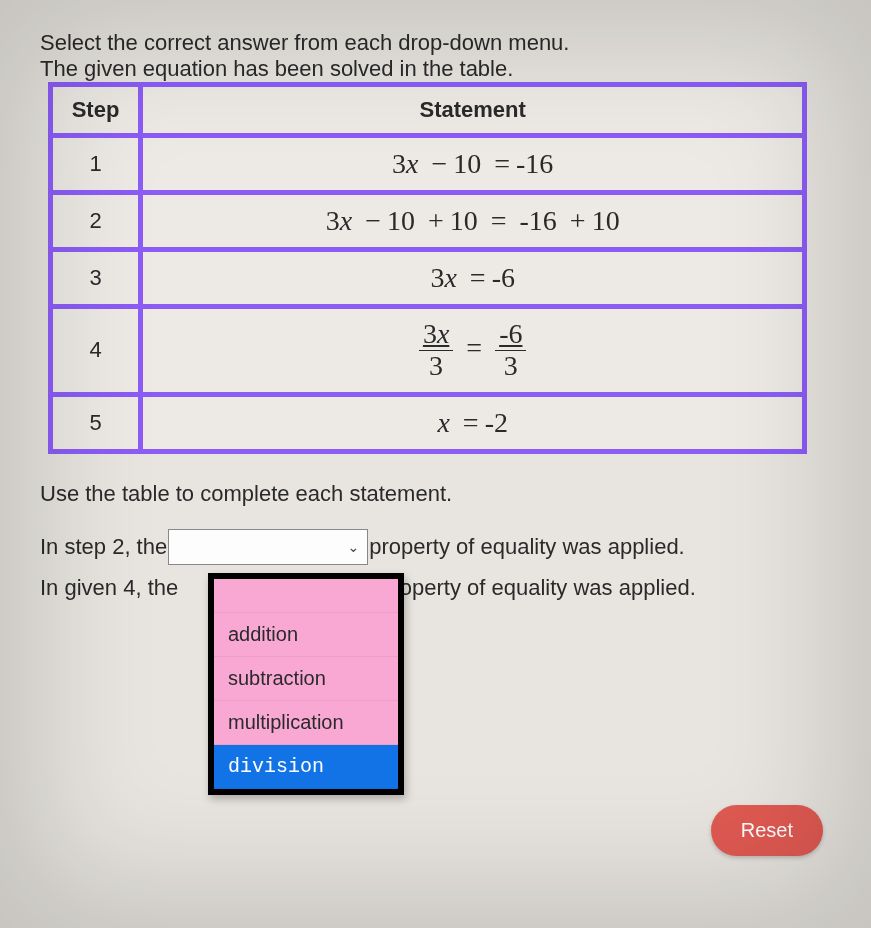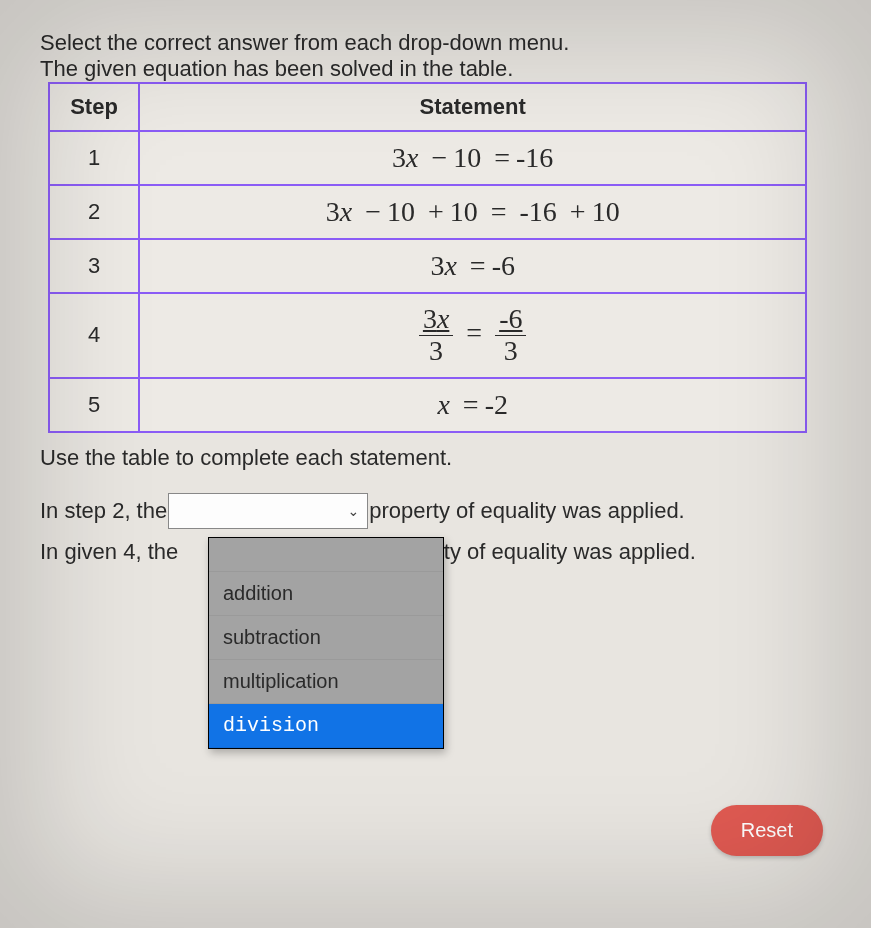--- a/index.html
+++ b/index.html
@@ -15,40 +15,40 @@
     }
     .instruction { font-size: 22px; }
     .subinstruction { font-size: 22px; margin-bottom: 0; }
     .solve-table {
       border-collapse: collapse;
       width: 96%;
       margin-left: 8px;
       background: #edeae5;
     }
     .solve-table th, .solve-table td {
-      border: 2px solid #8b5cf6;
+      border: 5px solid #8b5cf6;
       padding: 10px 8px;
       font-size: 22px;
     }
     .solve-table th { font-weight: bold; text-align: center; }
     .solve-table td.step-col { text-align: center; width: 90px; }
     .solve-table td.statement-col { text-align: center; }
     .math { font-family: "Times New Roman", serif; font-style: italic; font-size: 28px; white-space: nowrap; }
     .math .op { font-style: normal; padding: 0 6px; }
     .math .num { font-style: normal; }
     .frac {
       display: inline-block;
       vertical-align: middle;
       text-align: center;
       font-style: normal;
     }
     .frac .top { display: block; border-bottom: 1.5px solid #2a2a2a; padding: 0 4px; line-height: 1.1; text-decoration: underline; }
     .frac .bot { display: block; padding: 0 4px; line-height: 1.1; }
     .frac .it { font-style: italic; }
-    .after-table { font-size: 22px; margin-top: 12px; margin-bottom: 22px; }
+    .after-table { font-size: 22px; margin-top: 27px; margin-bottom: 22px; }
     .statements { position: relative; }
     .stmt-line { font-size: 22px; margin-bottom: 10px; display: flex; align-items: center; gap: 1px; }
     .select-wrap {
       position: relative;
       width: 200px;
       height: 36px;
       background: #fdfdfd;
       border: 1px solid #888;
       display: flex;
       align-items: center;
@@ -57,23 +57,23 @@
       cursor: pointer;
     }
     .chevron {
       font-size: 14px;
       color: #444;
     }
     .dropdown {
       position: absolute;
       left: 168px;
       top: 44px;
-      width: 236px;
-      background: #a3a3a3;
-      border: 1px solid #000000;
+      width: 196px;
+      background: #f9a8d4;
+      border: 6px solid #000000;
       box-shadow: 2px 4px 8px rgba(0,0,0,0.25);
       z-index: 5;
     }
     .dropdown .opt {
       padding: 10px 14px;
       font-size: 20px;
       border-bottom: 1px solid rgba(0,0,0,0.05);
       cursor: pointer;
     }
     .dropdown .opt.blank { height: 34px; }

